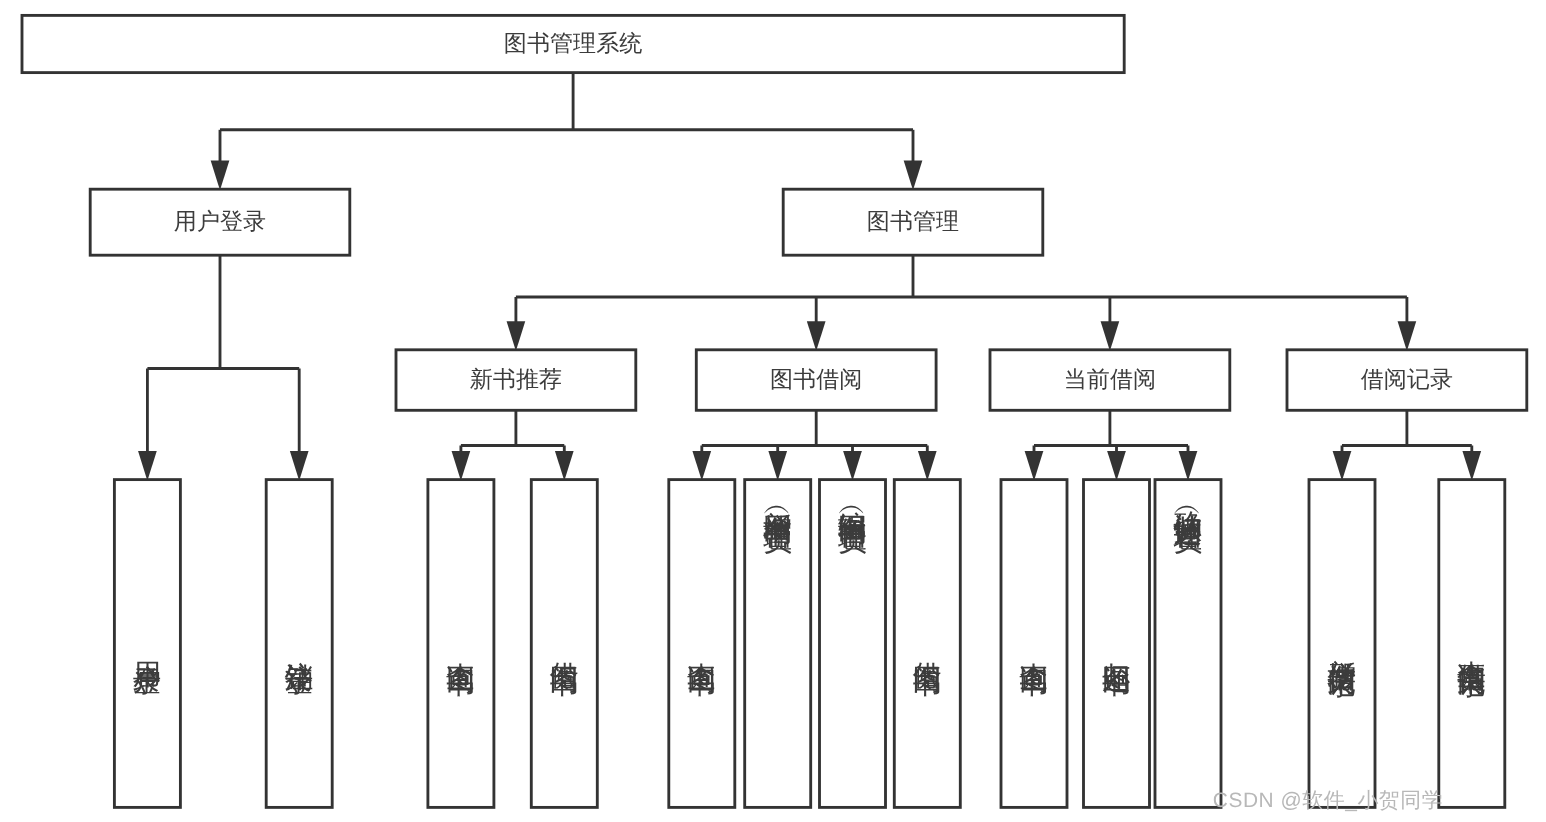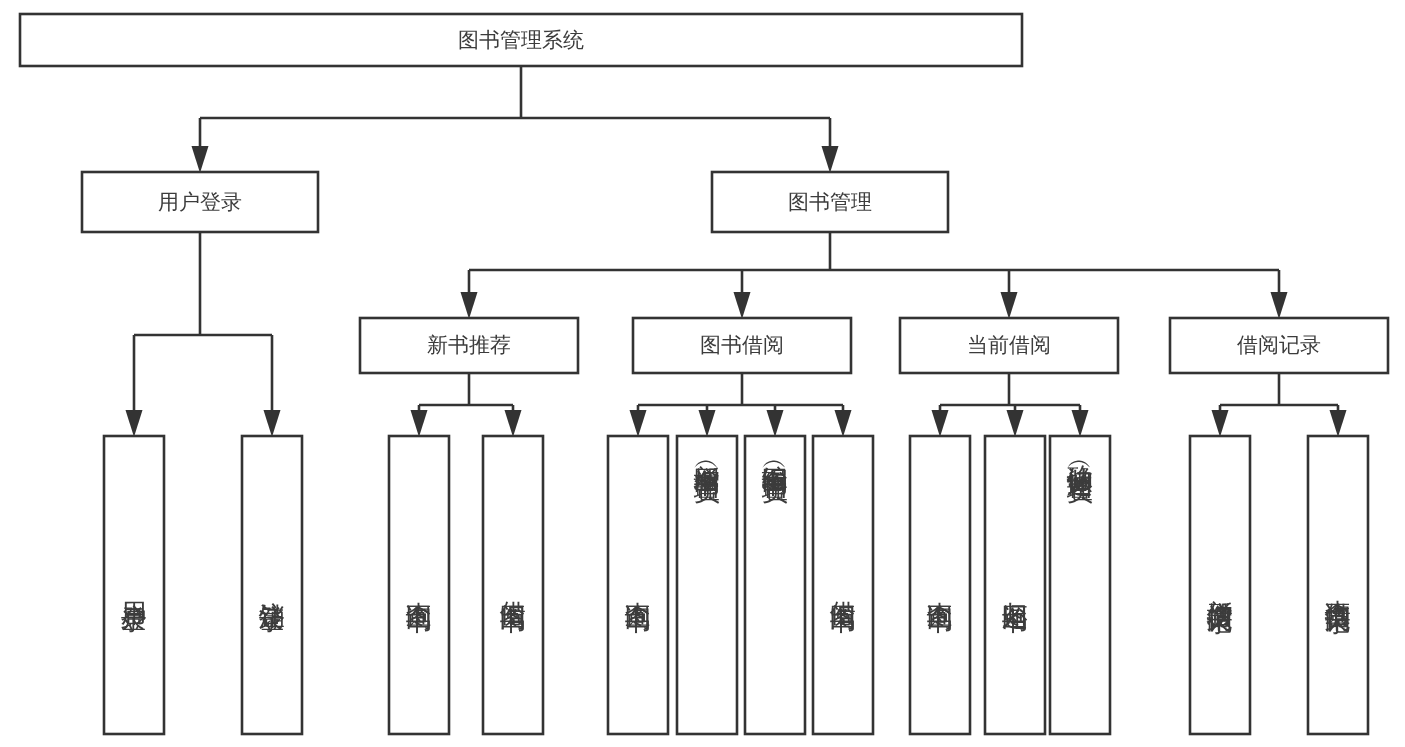--- a/index.html
+++ b/index.html
@@ -192,13 +192,14 @@
       <div class="label-vertical" style="left: 608px; top: 436px; width: 60px; height: 298px; justify-content: center;">查询图书</div>
       <div class="label-vertical" style="left: 677px; top: 436px; width: 60px; height: 298px; justify-content: flex-start; padding-top: 8px;">新增图书（管理员）</div>
       <div class="label-vertical" style="left: 745px; top: 436px; width: 60px; height: 298px; justify-content: flex-start; padding-top: 8px;">编辑图书（管理员）</div>
       <div class="label-vertical" style="left: 813px; top: 436px; width: 60px; height: 298px; justify-content: center;">借阅图书</div>
       <div class="label-vertical" style="left: 910px; top: 436px; width: 60px; height: 298px; justify-content: center;">查询图书</div>
       <div class="label-vertical" style="left: 985px; top: 436px; width: 60px; height: 298px; justify-content: center;">归还图书</div>
       <div class="label-vertical" style="left: 1050px; top: 436px; width: 60px; height: 298px; justify-content: flex-start; padding-top: 8px;">确认归还（管理员）</div>
       <div class="label-vertical" style="left: 1190px; top: 436px; width: 60px; height: 298px; justify-content: center;">新增借阅记录</div>
       <div class="label-vertical" style="left: 1308px; top: 436px; width: 60px; height: 298px; justify-content: center;">查询借阅记录</div>
     </div>
+  <div class="watermark">CSDN @软件_小贺同学</div>
 </div>
 
 </body></html>

